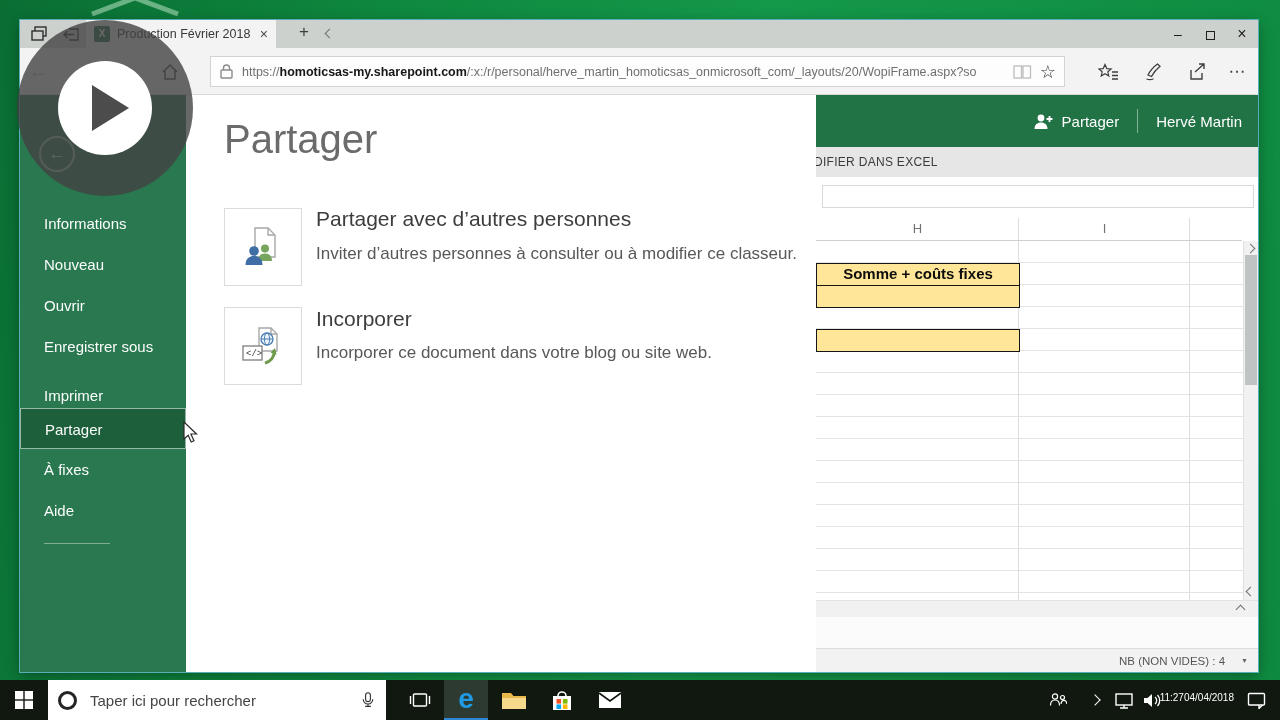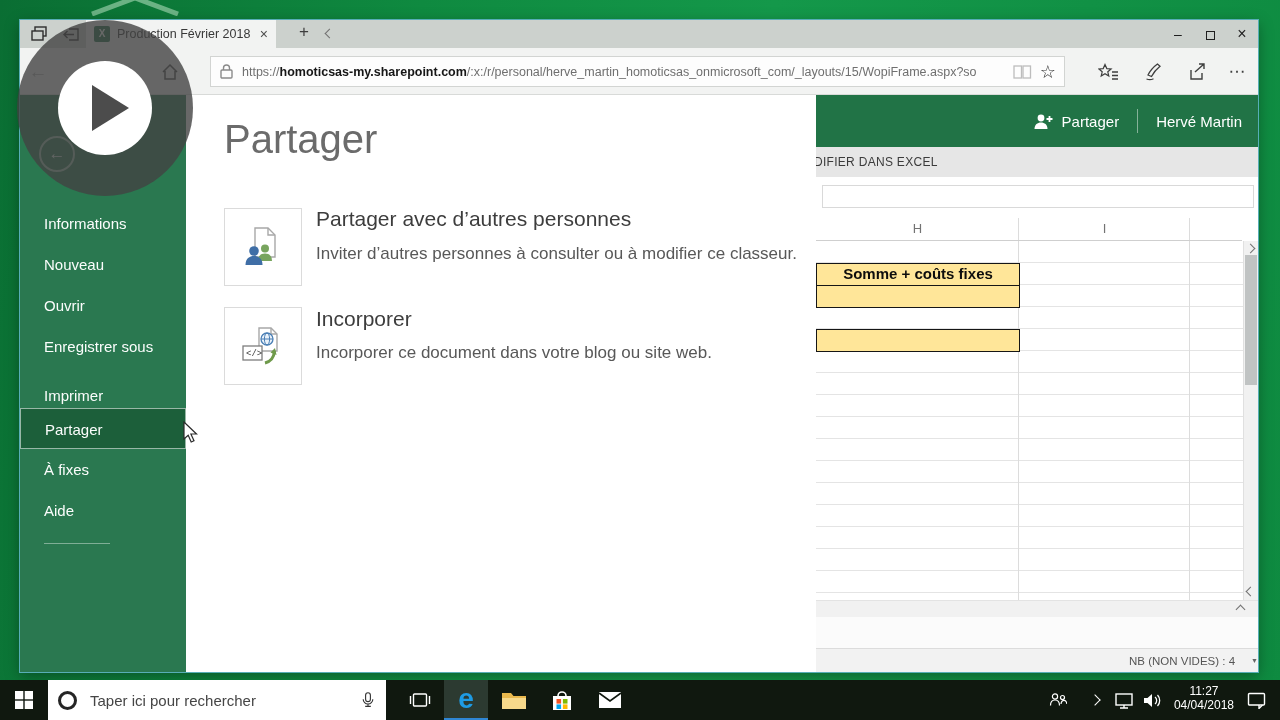--- a/index.html
+++ b/index.html
@@ -59,21 +59,21 @@
   .xl-grid { position:relative; height:359px; background:#fff;
     background-image:repeating-linear-gradient(to bottom, transparent 0, transparent 21px, #e4e4e4 21px, #e4e4e4 22px); }
   .vline { position:absolute; top:-23px; bottom:0; width:1px; background:#dcdcdc; }
   .ycell { position:absolute; left:0; width:204px; height:23px; background:#ffe699; border:1.5px solid #161616; }
   .ycell.txt { font-weight:bold; font-size:15px; color:#0d0d0d; text-align:center; line-height:20px; }
   .vscroll { position:absolute; right:0; top:0; width:15px; height:359px; background:#f1f1f1; border-left:1px solid #e0e0e0; }
   .vthumb { position:absolute; left:1px; right:1px; top:14px; height:130px; background:#c0c3c3; }
   .hscroll { position:relative; height:17px; background:#f1f1f1; border-top:1px solid #e3e3e3; }
   .sheetstrip { height:31px; background:#fbfbfb; }
   .xl-status { height:24px; background:#f2f2f2; border-top:1px solid #dcdcdc; display:flex;
-    align-items:center; justify-content:flex-end; }
+    align-items:center; justify-content:flex-end; padding-right:10px; }
   .xl-status .agg { font-size:11.5px; color:#555; margin-right:16px; }
   .caret { font-size:7px; color:#666; }
 
   
   .chev { display:inline-block; width:7px; height:7px; border-left:1.5px solid #707070; border-bottom:1.5px solid #707070; }
   .chev.up { transform:rotate(-135deg); }
   .chev.down { transform:rotate(45deg); }
   .chev.right { transform:rotate(135deg); }
   .chev.white { border-color:#fff; width:8px; height:8px; }
 
@@ -108,22 +108,22 @@
   .taskbar { position:absolute; left:0; top:680px; width:1280px; height:40px; background:#10180f; z-index:40; }
   .tb-slot { position:absolute; top:0; height:40px; display:flex; align-items:center; justify-content:center; }
   .searchbox { position:absolute; left:48px; top:0; width:338px; height:40px; background:#fff;
     display:flex; align-items:center; padding:0 10px; }
   .cortana { width:19px; height:19px; border:3px solid #252525; border-radius:50%; flex:0 0 auto; }
   .searchbox input { border:none; outline:none; flex:1; font-size:15px; margin-left:13px;
     font-family:"Liberation Sans", sans-serif; color:#15803d; background:transparent; }
   .searchbox input::placeholder { color:#454545; opacity:1; }
   .edge-slot { background:#2c3a31; border-bottom:2px solid #2f86d4; }
   .edge-e { font-size:28px; font-weight:bold; color:#1e9be4; line-height:36px; }
-  .clock { position:absolute; right:46px; top:0; height:36px; display:flex; flex-direction:column;
-    justify-content:center; align-items:center; color:#fff; font-size:12px; line-height:14px; }
+  .clock { position:absolute; right:46px; top:0; height:36px; display:flex; flex-direction:row;
+    justify-content:center; align-items:center; color:#fff; font-size:10px; line-height:14px; }
 </style>
 </head>
 <body>
 
 <div class="desktop">
 
   <svg class="wall-accent" viewBox="0 0 90 20">
     <polyline points="2,18 45,2 88,18" fill="none" stroke="#9ed3ae" stroke-width="5"></polyline>
   </svg>
 
@@ -160,21 +160,21 @@
         <svg width="20" height="20" viewBox="0 0 20 20">
             <path d="M3 10 L10 3 l7 7 M5 9 v8 h10 v-8" fill="none" stroke="#4a4a4a" stroke-width="1.5"></path>
           </svg>
       </div>
 
       <div class="addr">
         <svg width="15" height="17" viewBox="0 0 15 17">
           <rect x="2" y="7" width="11" height="8" rx="1" fill="none" stroke="#8a8a8a" stroke-width="1.4"></rect>
           <path d="M4.5 7 V5 a3 3 0 0 1 6 0 V7" fill="none" stroke="#8a8a8a" stroke-width="1.4"></path>
         </svg>
-        <span class="addr-url"><span>https://</span><b>homoticsas-my.sharepoint.com</b><span>/:x:/r/personal/herve_martin_homoticsas_onmicrosoft_com/_layouts/15/WopiFrame.aspx?so</span></span>
+        <span class="addr-url"><span>https://</span><b>homoticsas-my.sharepoint.com</b><span>/:x:/r/personal/herve_martin_homoticsas_onmicrosoft_com/_layouts/20/WopiFrame.aspx?so</span></span>
         <span class="addr-ic">
           <svg width="19" height="16" viewBox="0 0 19 16">
               <rect x="1" y="2" width="7.5" height="12" fill="none" stroke="#bdbdbd" stroke-width="1.3"></rect>
               <rect x="10" y="2" width="7.5" height="12" fill="none" stroke="#bdbdbd" stroke-width="1.3"></rect>
             </svg>
         </span>
         <span class="addr-ic star-glyph">☆</span>
       </div>
 
       <div class="nav-ico" style="left:1073px; width:30px">

